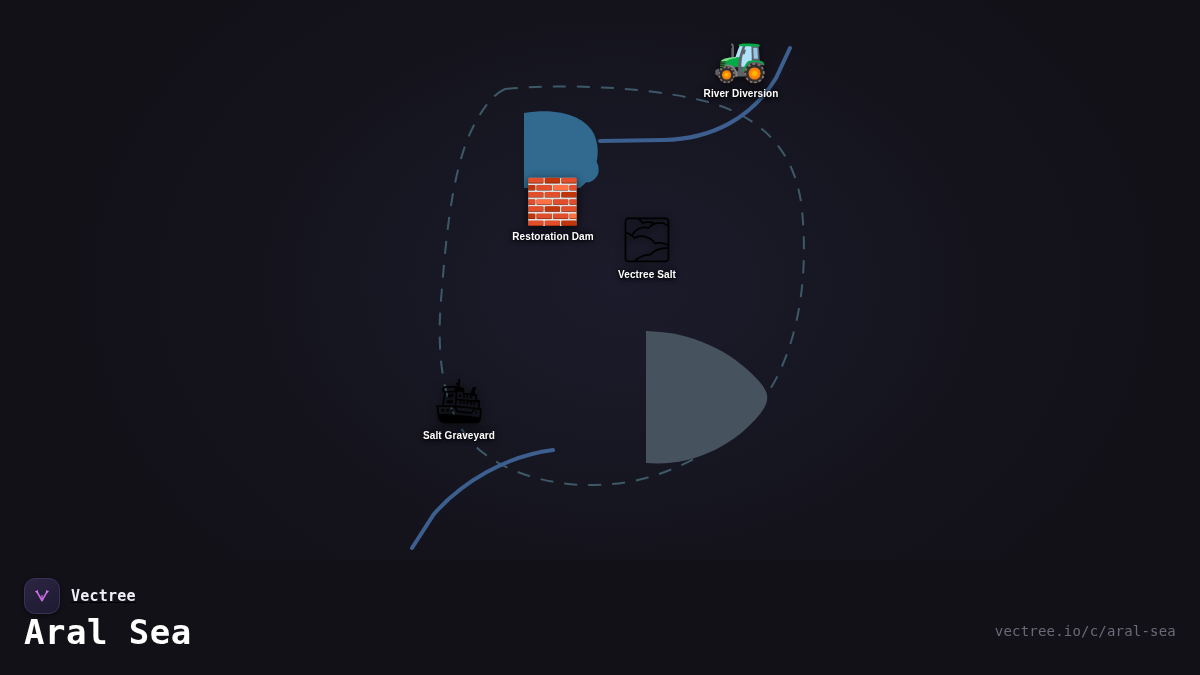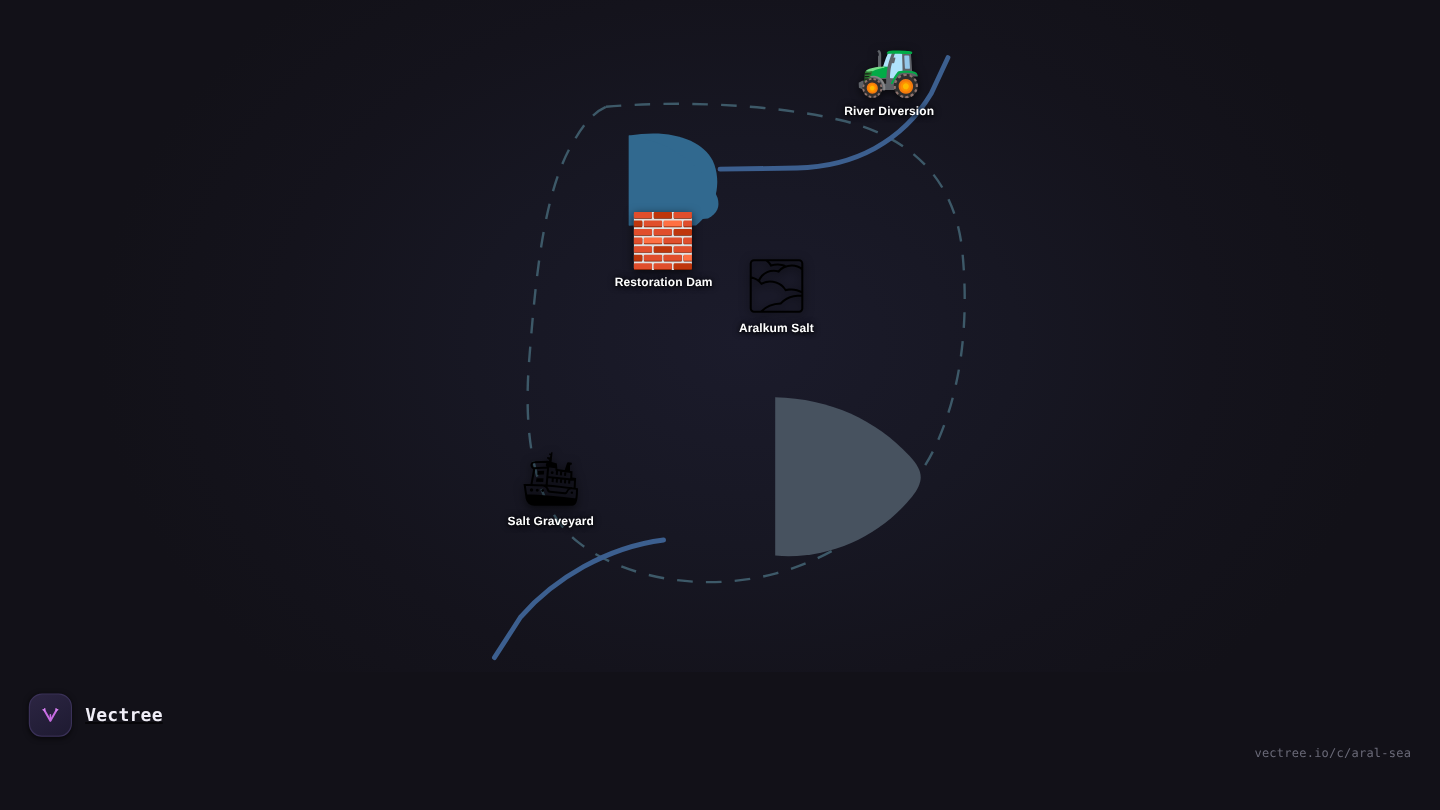--- a/index.html
+++ b/index.html
@@ -113,21 +113,21 @@
     font-weight: bold;
     color: #ffffff;
     letter-spacing: .5px;
     margin: 0;
   }
   #footer-url {
     position: absolute;
     right: 24px;
     top: 63px;
     font-family: "DejaVu Sans Mono", "Liberation Mono", monospace;
-    font-size: 10px;
+    font-size: 14px;
     color: #6a6a78;
     letter-spacing: .2px;
   }
 </style>
 </head>
 <body>
 
 <div id="stage">
 
   <div id="map-canvas">
@@ -175,21 +175,21 @@
       <span class="marker-label">River Diversion</span>
     </div>
 
     <div class="marker" style="left:553px; top:210px;">
       <span class="marker-glyph">🧱</span>
       <span class="marker-label">Restoration Dam</span>
     </div>
 
     <div class="marker" style="left:647px; top:248px;">
       <span class="marker-glyph">🌫</span>
-      <span class="marker-label">Aralkum Salt</span>
+      <span class="marker-label">Vectree Salt</span>
     </div>
 
     <div class="marker" style="left:459px; top:409px;">
       <span class="marker-glyph">🛳</span>
       <span class="marker-label">Salt Graveyard</span>
     </div>
   </div>
 
   <div id="footer">
 
@@ -198,17 +198,18 @@
         <svg width="20" height="20" viewBox="0 0 20 20" xmlns="http://www.w3.org/2000/svg">
           <path d="M5.2 6.2 L10 14.6 L14.8 6.2" fill="none" stroke="#c56be0" stroke-width="1.7" stroke-linecap="round" stroke-linejoin="round"></path>
           <path d="M3.9 5.4 L5.2 6.2 L5.3 4.7" fill="none" stroke="#d67ff0" stroke-width="1.2" stroke-linecap="round"></path>
           <path d="M16.1 5.4 L14.8 6.2 L14.7 4.7" fill="none" stroke="#d67ff0" stroke-width="1.2" stroke-linecap="round"></path>
           <path d="M10 14.6 L10 9.6" fill="none" stroke="#c56be0" stroke-width="1.3" stroke-linecap="round"></path>
         </svg>
       </div>
       <span id="brand-name">Vectree</span>
     </div>
 
+    <h1 id="page-title">Aral Sea</h1>
 
     <span id="footer-url">vectree.io/c/aral-sea</span>
   </div>
 
 </div>
 
 </body></html>

